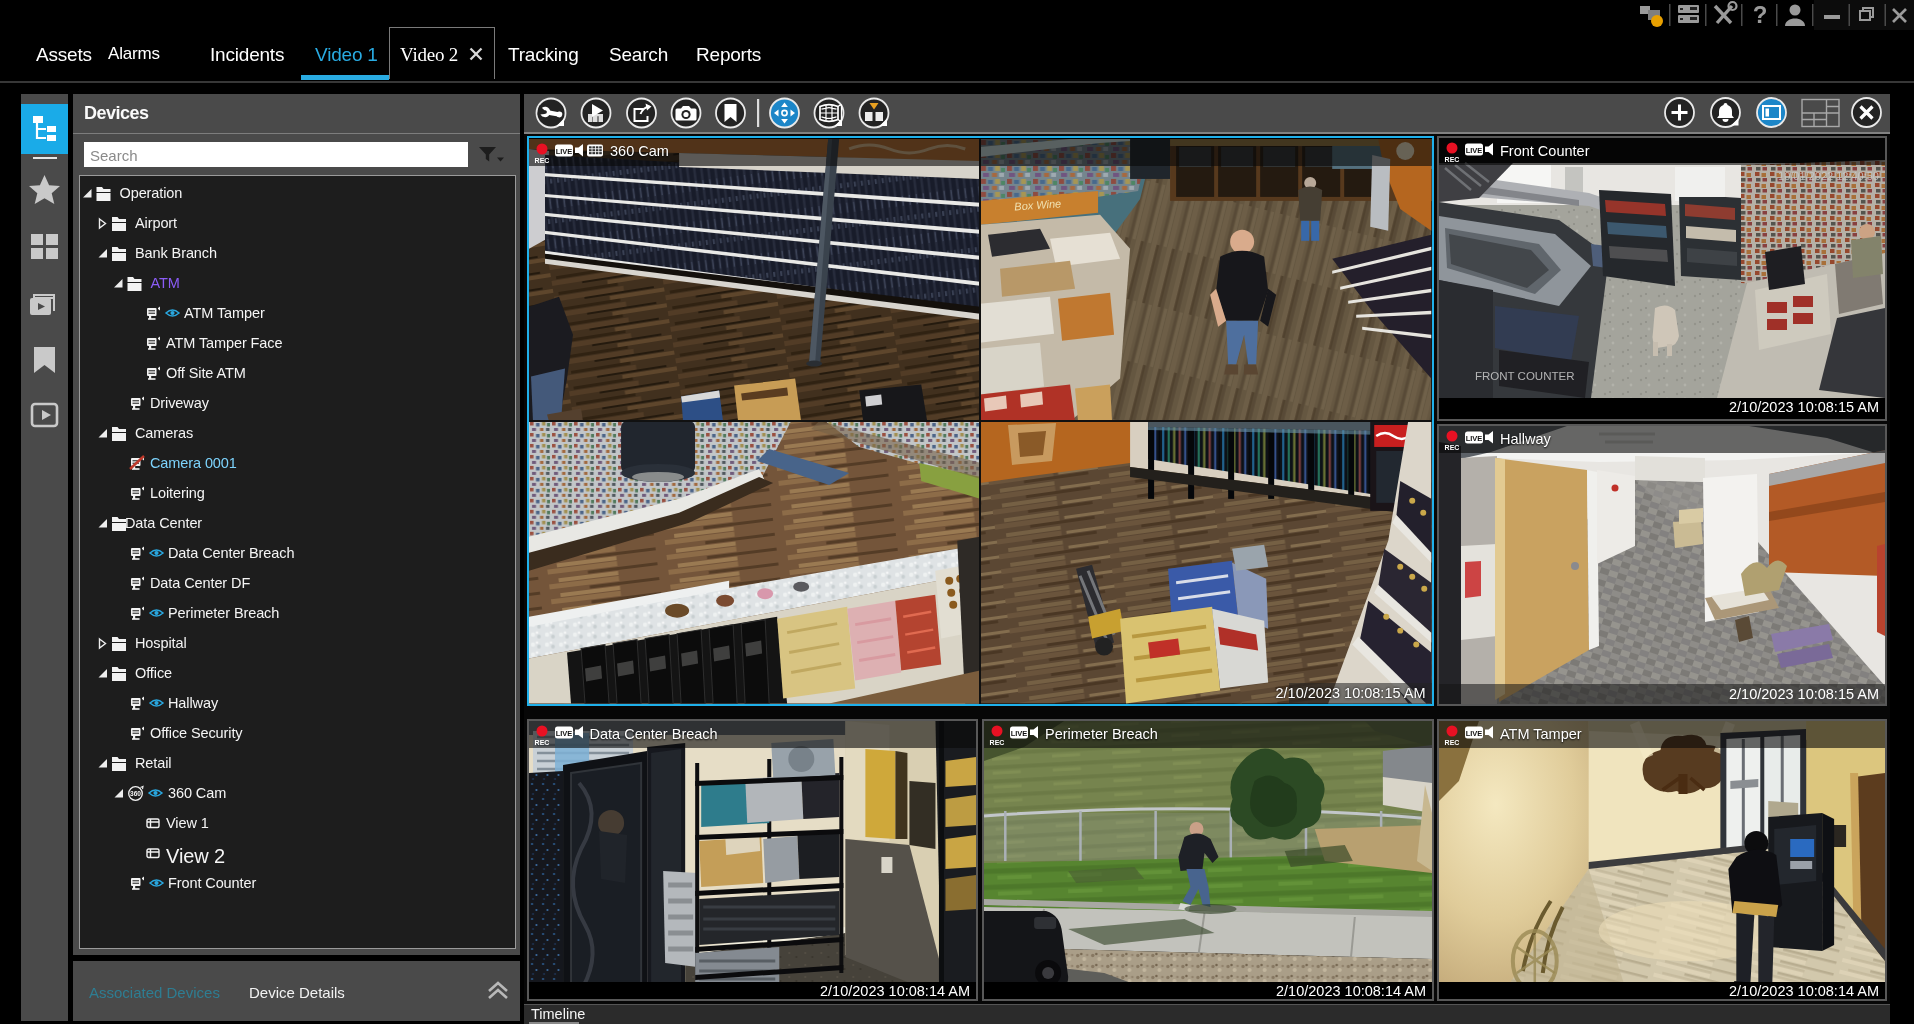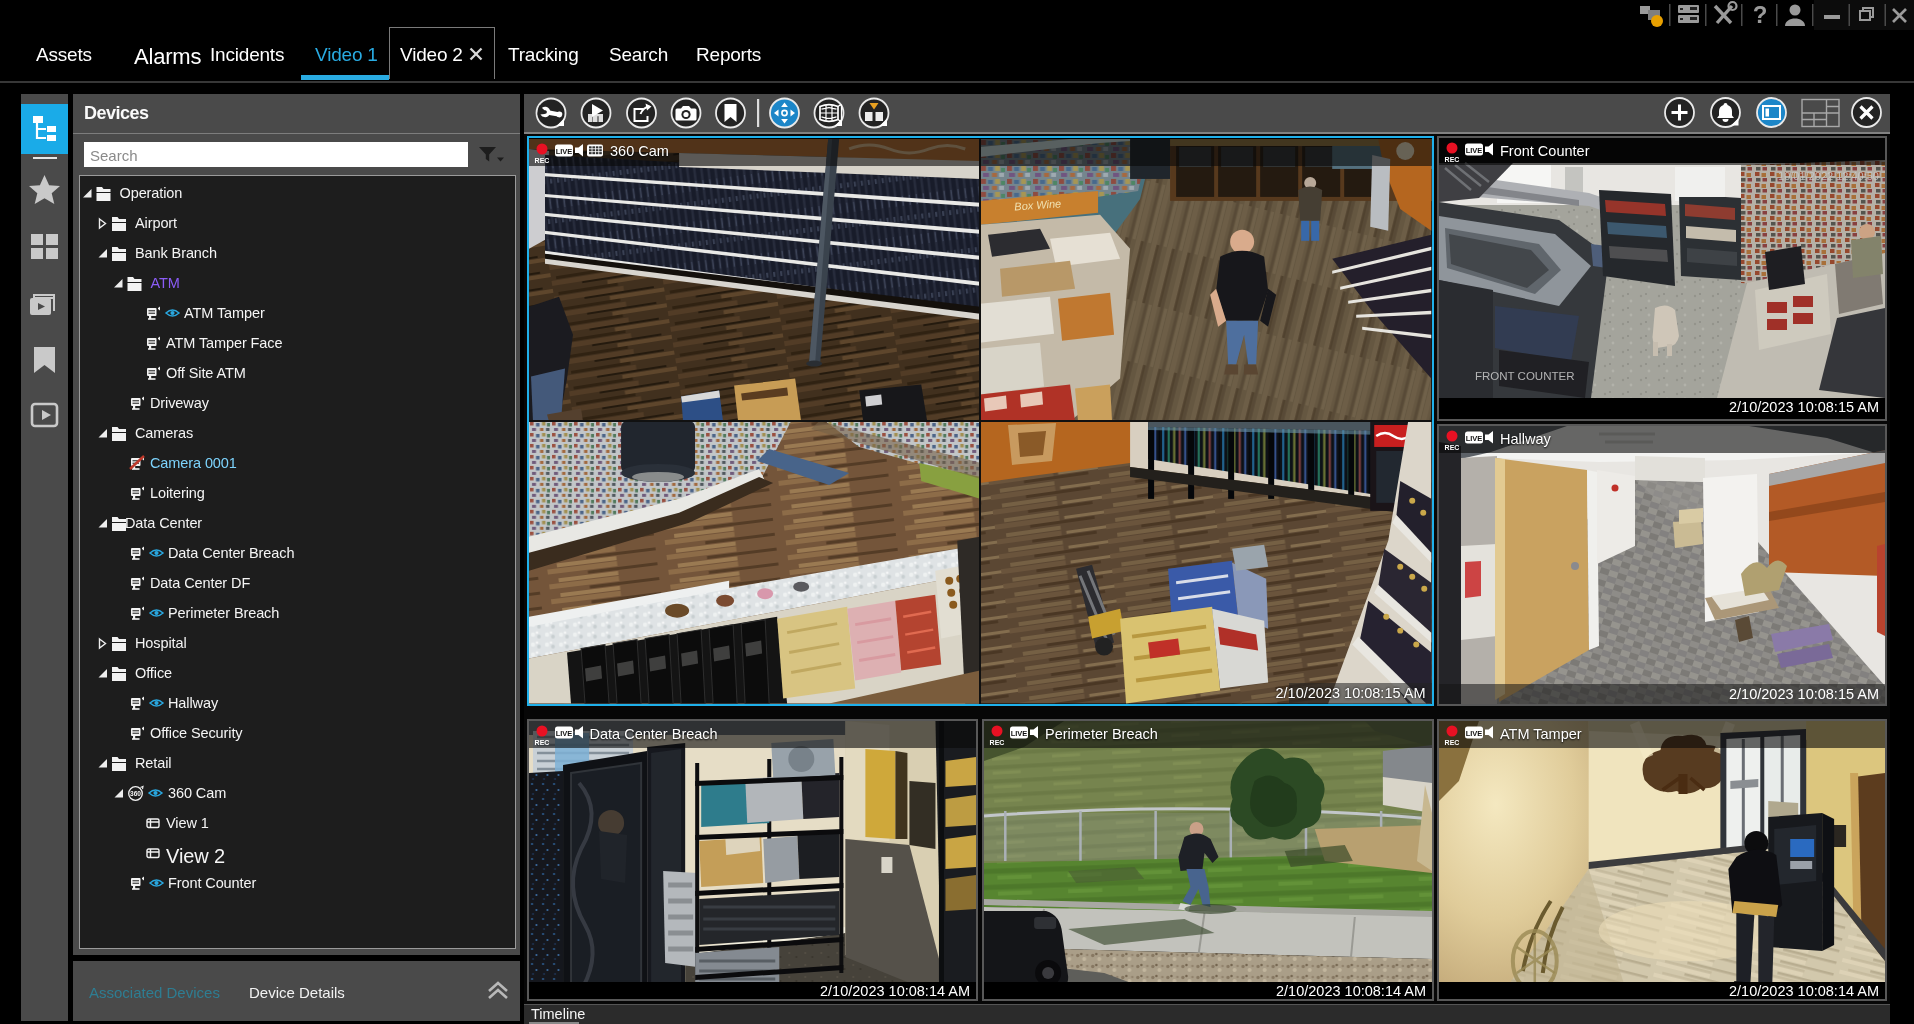--- a/index.html
+++ b/index.html
@@ -41,28 +41,28 @@
     <g fill="none" stroke="#9a9a9a" stroke-width="2">
       <rect x="1860" y="11" width="10" height="9"></rect>
       <path d="M1863,11 V8 H1873 V17 H1870"></path>
     </g>
     <g stroke="#9a9a9a" stroke-width="2.6">
       <path d="M1893,9 L1906,22"></path>
       <path d="M1906,9 L1893,22"></path>
     </g>
   </svg>
 <div class="txt" style="left:36px;top:44px;font-size:19px;letter-spacing:-0.2px;color:#fff;color:#fff">Assets</div>
-<div class="txt" style="left:134px;top:44px;font-size:22px;letter-spacing:-0.2px;color:#fff;color:#fff">Alarms</div>
+<div class="txt" style="left:108px;top:44px;font-size:17px;letter-spacing:-0.2px;color:#fff;color:#fff">Alarms</div>
 <div class="txt" style="left:210px;top:44px;font-size:19px;letter-spacing:-0.2px;color:#fff;color:#fff">Incidents</div>
 <div class="txt" style="left:315px;top:44px;font-size:19px;letter-spacing:-0.2px;color:#fff;color:#29abe2">Video 1</div>
 <div class="txt" style="left:508px;top:44px;font-size:19px;letter-spacing:-0.2px;color:#fff;color:#fff">Tracking</div>
 <div class="txt" style="left:609px;top:44px;font-size:19px;letter-spacing:-0.2px;color:#fff;color:#fff">Search</div>
 <div class="txt" style="left:696px;top:44px;font-size:19px;letter-spacing:-0.2px;color:#fff;color:#fff">Reports</div>
 <div class="ab" style="left:389px;top:27px;width:106px;height:52px;border:1.5px solid #7a7a7a;border-bottom:none"></div>
-<div class="txt" style="left:400px;top:44px;font-size:19px;letter-spacing:-0.2px;color:#fff;">Video 2</div>
+<div class="txt" style="left:400px;top:44px;font-size:19px;letter-spacing:-0.2px;color:#fff;font-family:Liberation Serif, serif;">Video 2</div>
 <svg class="ab" style="left:468px;top:46px" width="16" height="16" viewBox="0 0 16 16">
     <g stroke="#d8d8d8" stroke-width="2.3">
       <path d="M2.5,2.5 L13.5,13.5"></path>
       <path d="M13.5,2.5 L2.5,13.5"></path>
     </g>
   </svg>
 <div class="ab" style="left:301px;top:74.5px;width:88px;height:5px;background:#29abe2"></div>
 <div class="ab" style="left:0px;top:81px;width:1914px;height:1.5px;background:#373737"></div>
 <div class="ab" style="left:21px;top:94px;width:47px;height:927px;background:#4a4a4a"></div>
 <div class="ab" style="left:21px;top:104px;width:47px;height:50px;background:#1aabe8"></div>

